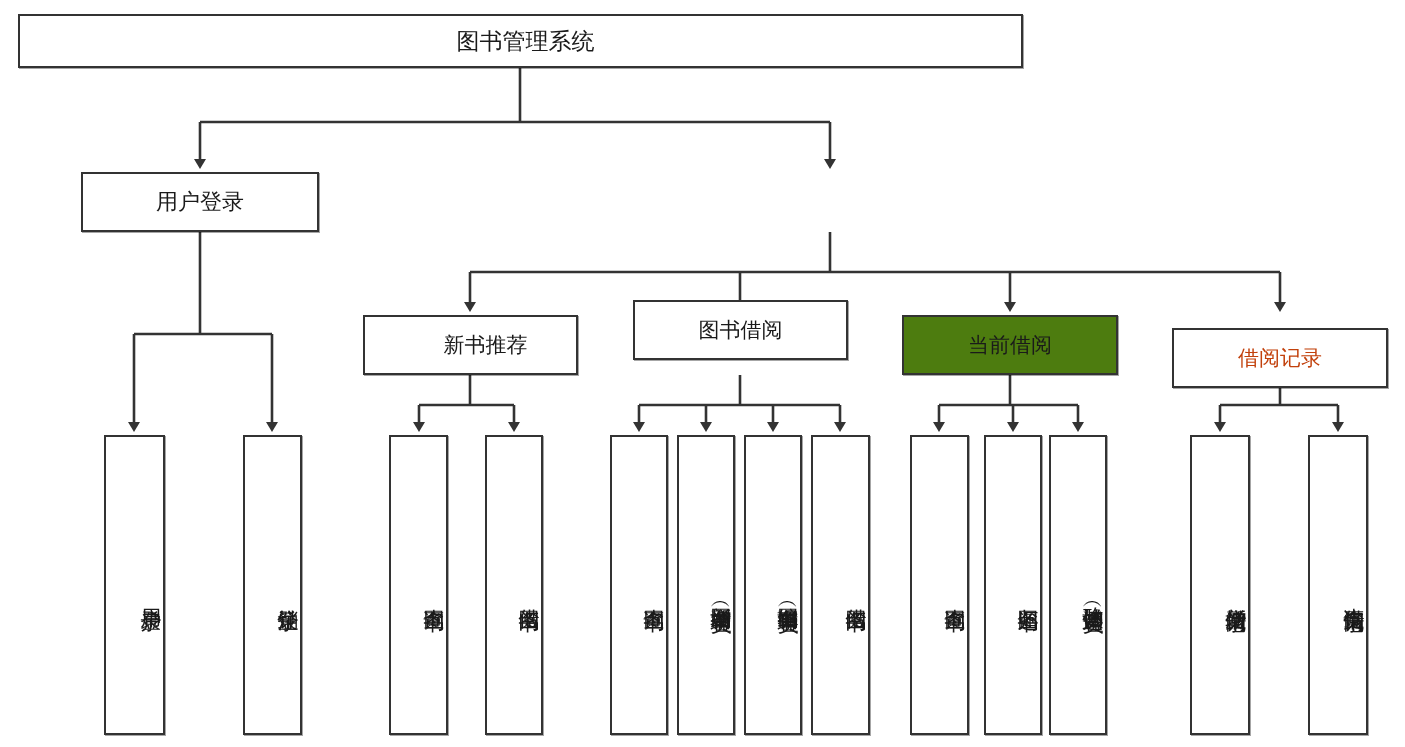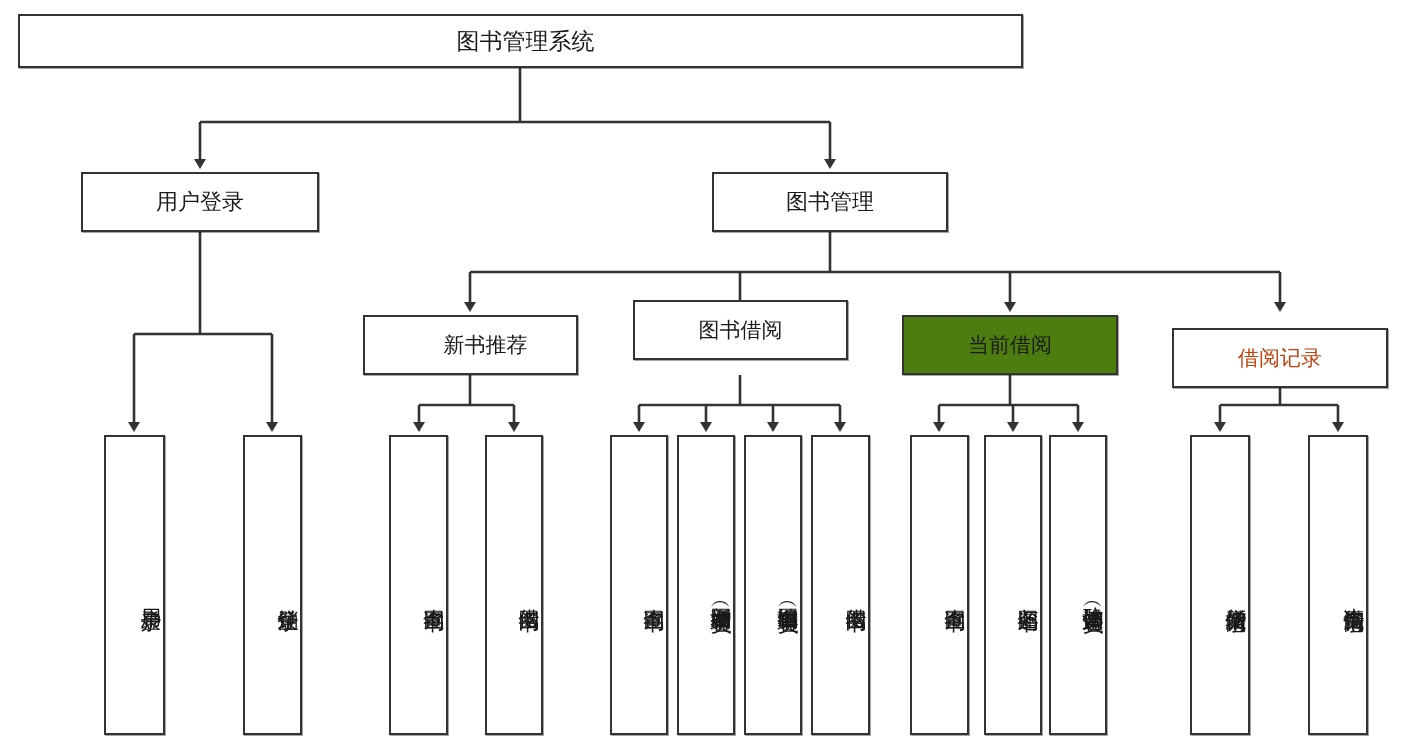--- a/index.html
+++ b/index.html
@@ -118,23 +118,20 @@
     </g>
   </svg>
 
   <div class="node level0" style="left: 18px; top: 14px; width: 1005px; height: 54px; border-color: rgb(51, 51, 51); background: rgb(255, 255, 255); color: rgb(26, 26, 26); padding-left: 10px;">
     <span>图书管理系统</span>
   </div>
 
   <div class="node level1" style="left: 81px; top: 172px; width: 238px; height: 60px; border-color: rgb(51, 51, 51); background: rgb(255, 255, 255); color: rgb(26, 26, 26);">
     <span>用户登录</span>
   </div>
-  <div class="node level1" style="left: 712px; top: 172px; width: 236px; height: 60px; border-color: rgb(51, 51, 51); background: rgb(255, 255, 255); color: rgb(26, 26, 26);">
-    <span>图书管理</span>
-  </div>
 
   <div class="node level2" style="left: 363px; top: 315px; width: 215px; height: 60px; border-color: rgb(51, 51, 51); background: rgb(255, 255, 255); color: rgb(26, 26, 26); padding-left: 30px;">
     <span>新书推荐</span>
   </div>
   <div class="node level2" style="left: 633px; top: 300px; width: 215px; height: 60px; border-color: rgb(51, 51, 51); background: rgb(255, 255, 255); color: rgb(26, 26, 26);">
     <span>图书借阅</span>
   </div>
   <div class="node level2" style="left: 902px; top: 315px; width: 216px; height: 60px; border-color: rgb(51, 51, 51); background: #4d7c0f; color: rgb(26, 26, 26);">
     <span>当前借阅</span>
   </div>

